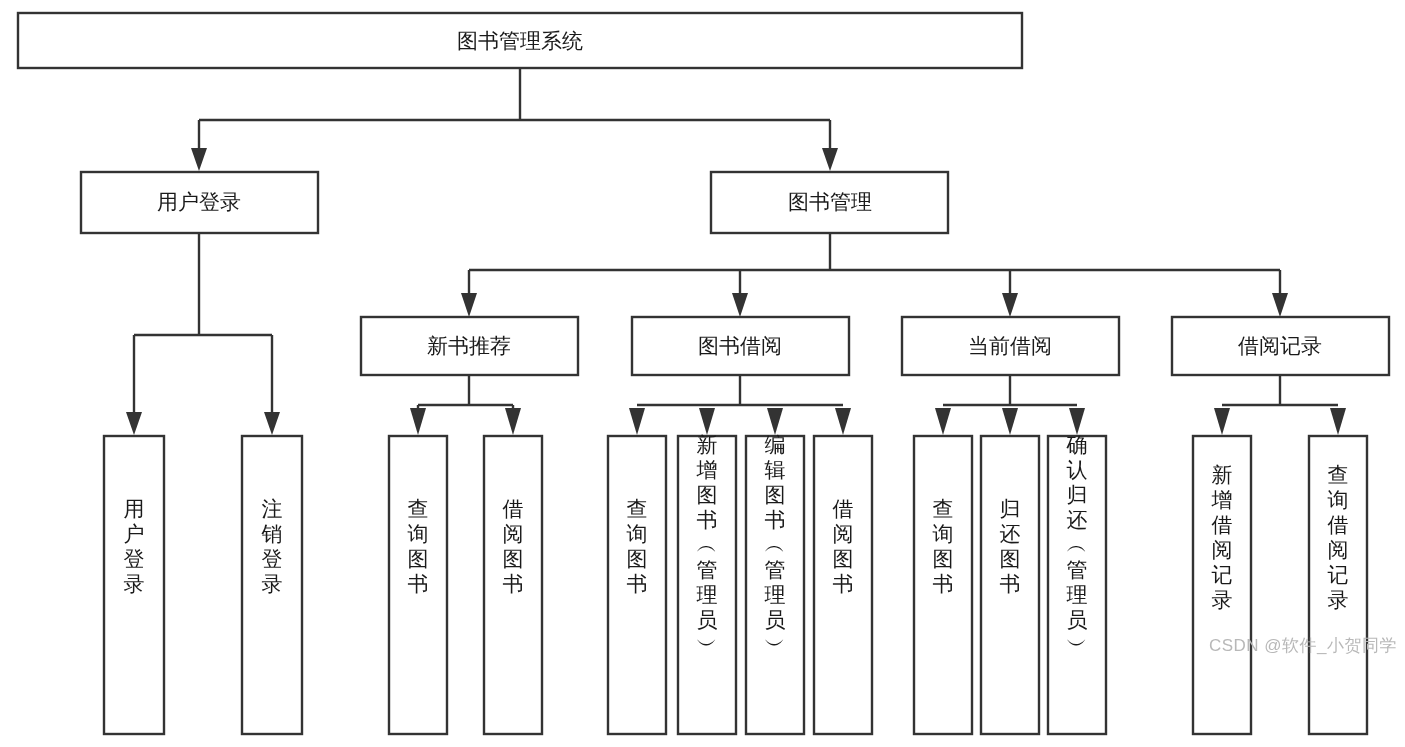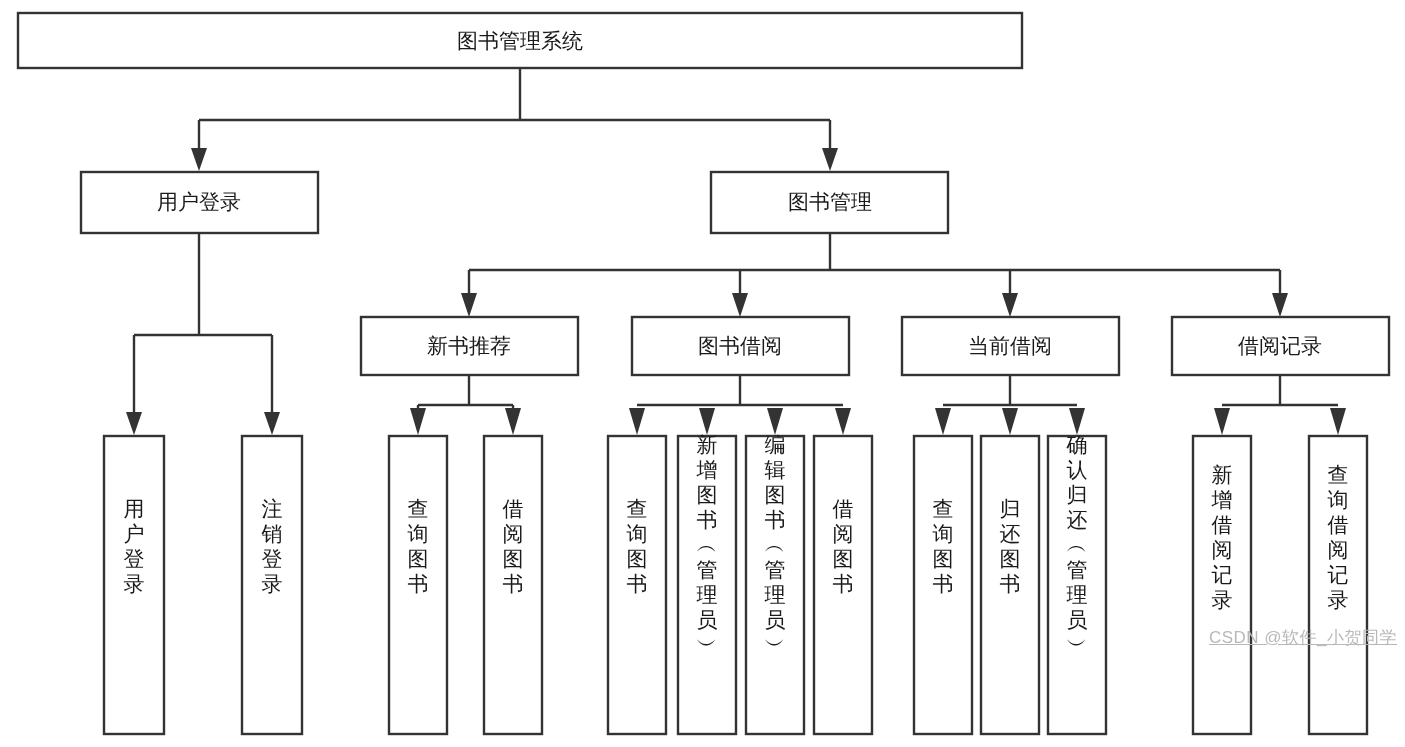--- a/index.html
+++ b/index.html
@@ -49,27 +49,26 @@
     stroke-width: 2.4;
     fill: none;
   }
   .arrow-head {
     fill: #333333;
     stroke: none;
   }
   .watermark {
     position: absolute;
     right: 8px;
-    bottom: 10px;
+    bottom: 2px;
     font-family: "Liberation Sans", sans-serif;
     font-size: 17px;
     color: #b8b8b8;
     white-space: nowrap;
     letter-spacing: 0.5px;
-    text-decoration: underline;
   }
 </style>
 </head>
 <body>
 
 <div id="diagram-root">
   <svg class="diagram" viewBox="0 0 1405 747" xmlns="http://www.w3.org/2000/svg">
 
     <g>
 

